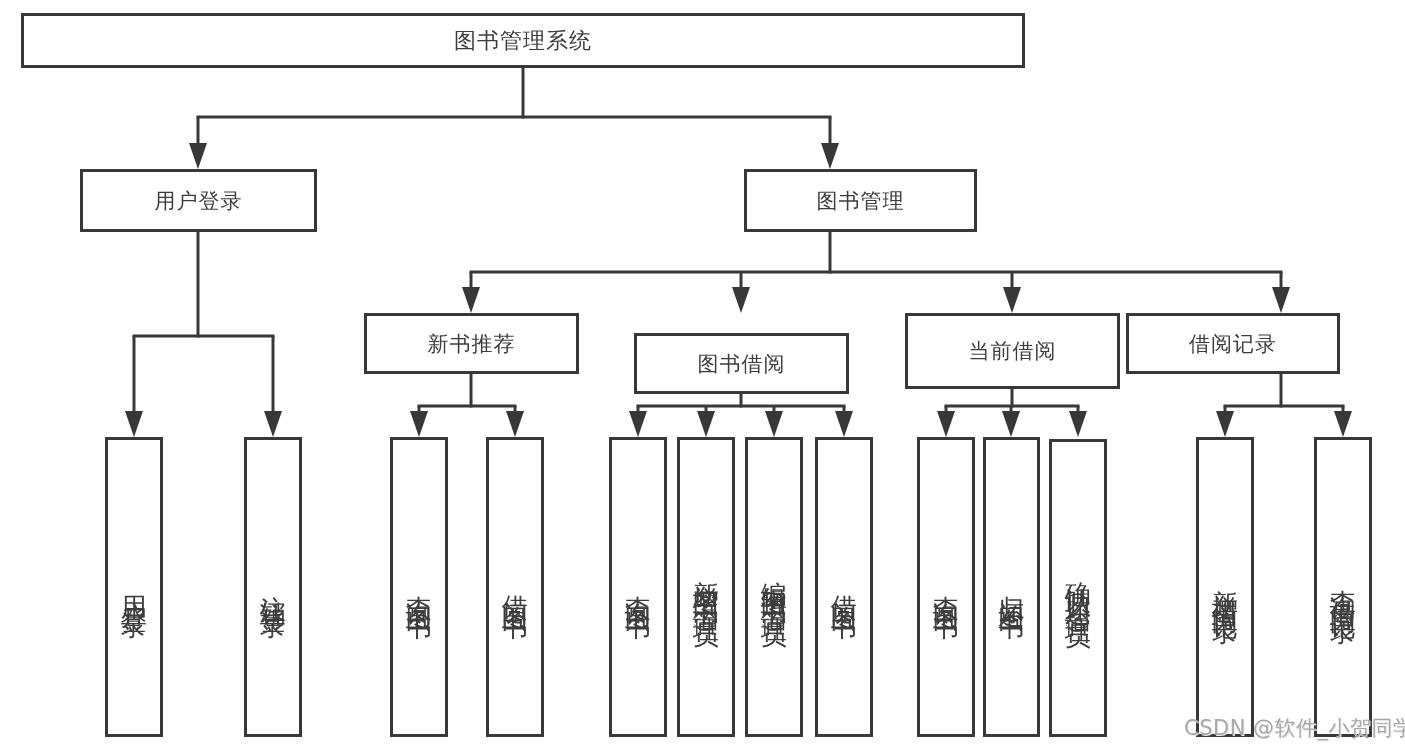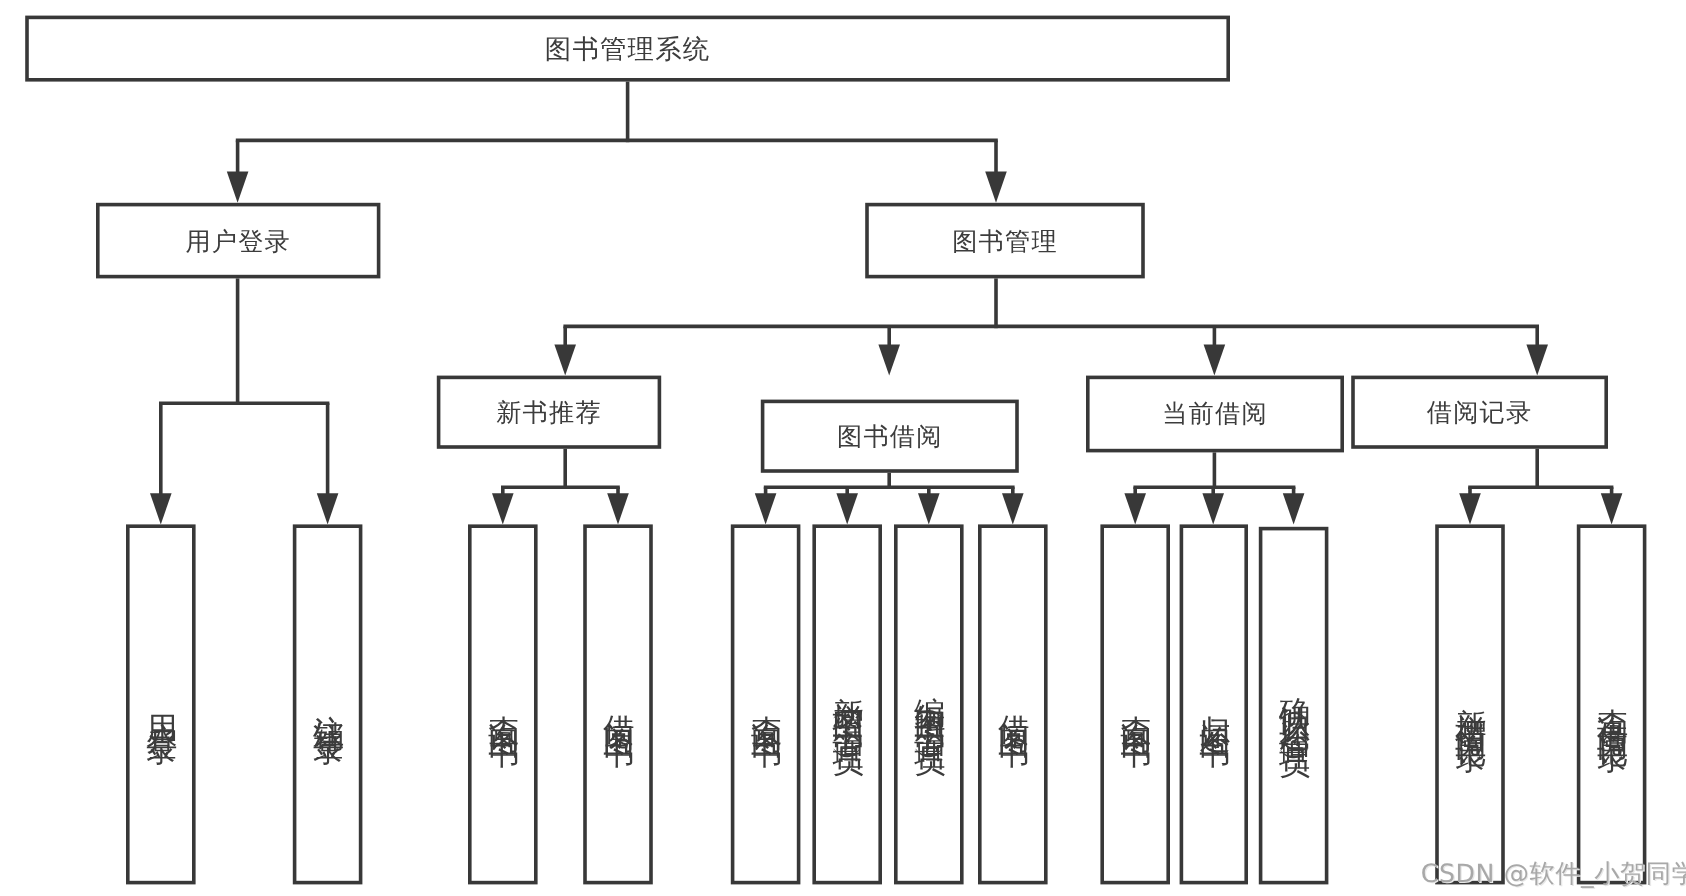--- a/index.html
+++ b/index.html
@@ -134,31 +134,31 @@
     </g>
   </svg>
 
   <div class="node root-box" style="left:21px; top:13px; width:1004px; height:55px;">
     <span class="h-label">图书管理系统</span>
   </div>
 
   <div class="node" style="left:80px; top:169px; width:237px; height:63px;">
     <span class="h-label">用户登录</span>
   </div>
-  <div class="node" style="left:721px; top:169px; width:233px; height:63px;">
+  <div class="node" style="left:744px; top:169px; width:233px; height:63px;">
     <span class="h-label">图书管理</span>
   </div>
 
-  <div class="node" style="left:364px; top:313px; width:187px; height:61px;">
+  <div class="node" style="left:364px; top:313px; width:215px; height:61px;">
     <span class="h-label">新书推荐</span>
   </div>
   <div class="node" style="left:634px; top:313px; width:215px; height:61px;margin-top:20px;">
     <span class="h-label">图书借阅</span>
   </div>
-  <div class="node" style="left:905px; top:313px; width:215px; height:64px;">
+  <div class="node" style="left:905px; top:313px; width:215px; height:76px;">
     <span class="h-label">当前借阅</span>
   </div>
   <div class="node" style="left:1126px; top:313px; width:214px; height:61px;">
     <span class="h-label">借阅记录</span>
   </div>
 
   <div class="node vertical" style="left:105px; top:437px; width:58px; height:300px;">
     <span class="v-label">用户登录</span>
   </div>
   <div class="node vertical" style="left:244px; top:437px; width:58px; height:300px;">

